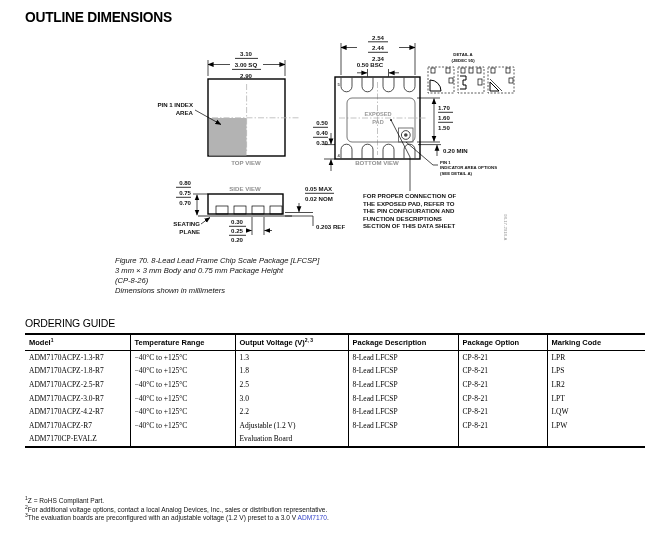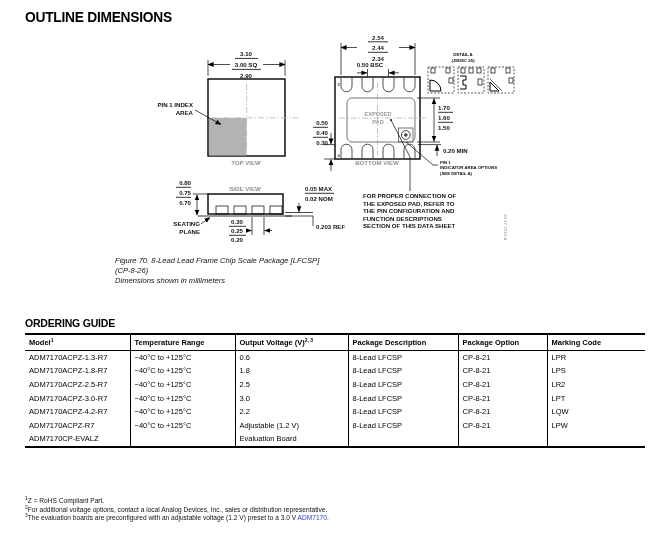--- a/index.html
+++ b/index.html
@@ -19,26 +19,26 @@
   .rev { font-size:4.3px; fill:#9a9a9a; }
   .outline { fill:#fff; stroke:#000; stroke-width:1.4; }
   .thin { stroke:#000; stroke-width:0.7; fill:none; }
   .rule { stroke:#000; stroke-width:0.8; }
   .center { stroke:#b4b4b4; stroke-width:0.8; stroke-dasharray:6 2 1.5 2; }
   .padline { fill:none; stroke:#666; stroke-width:0.9; }
   .dashed { fill:#fff; stroke:#333; stroke-width:0.8; stroke-dasharray:2 1.5; }
 
   #caption { left:115px; top:256px; width:430px; text-align:left; font-style:italic; font-size:7.6px; line-height:10px; color:#111; }
 
-  #og-title { left:25px; top:317px; font-size:10.5px; font-weight:bold; letter-spacing:-0.2px; }
+  #og-title { left:25px; top:317px; font-size:10.5px; font-weight:normal; letter-spacing:-0.2px; }
 
   #og-table { left:25px; top:333px; width:620px; border-collapse:collapse; table-layout:fixed;
               border-top:2px solid #000; border-bottom:2px solid #000; font-size:7.5px; }
   #og-table th { text-align:left; font-weight:bold; border-bottom:1.8px solid #000; padding:3px 4px 2.5px 4px; white-space:nowrap; }
-  #og-table td { padding:2.4px 4px 2.2px 4px; white-space:nowrap; height:9.5px; }
+  #og-table td { padding:2.4px 4px 2.2px 4px; white-space:nowrap; height:9.5px;font-family:Liberation Serif, serif; }
   #og-table th:not(:last-child), #og-table td:not(:last-child) { border-right:1px solid #000; }
   sup { font-size:5px; vertical-align:super; line-height:0; }
 
   #footnotes { left:25px; top:497px; font-size:6.6px; line-height:8.6px; color:#111; }
   #footnotes a { color:#3341c8; text-decoration:none; }
 </style>
 </head>
 <body>
 
 <div id="page">
@@ -227,20 +227,21 @@
       <text class="dim" x="363" y="184">THE PIN CONFIGURATION AND</text>
       <text class="dim" x="363" y="191.5">FUNCTION DESCRIPTIONS</text>
       <text class="dim" x="363" y="199">SECTION OF THIS DATA SHEET</text>
     </g>
 
     <text class="rev" transform="translate(504,185) rotate(90)">08-17-2018-A</text>
   </svg>
 
   <div id="caption" class="abs">
     <div>Figure 70. 8-Lead Lead Frame Chip Scale Package [LFCSP]</div>
+    <div>3 mm × 3 mm Body and 0.75 mm Package Height</div>
     <div>(CP-8-26)</div>
     <div>Dimensions shown in millimeters</div>
   </div>
 
   <div id="og-title" class="abs">ORDERING GUIDE</div>
 
   <table id="og-table" class="abs">
     <colgroup>
       <col style="width:105px">
         <col style="width:105px">
@@ -256,21 +257,21 @@
         <th><span>Output Voltage (V)</span><sup>2, 3</sup></th>
         <th><span>Package Description</span><sup></sup></th>
         <th><span>Package Option</span><sup></sup></th>
         <th><span>Marking Code</span><sup></sup></th>
       </tr>
     </thead>
     <tbody>
       <tr>
         <td>ADM7170ACPZ-1.3-R7</td>
         <td>−40°C to +125°C</td>
-        <td>0.6</td>
+        <td>1.3</td>
         <td>8-Lead LFCSP</td>
         <td>CP-8-21</td>
         <td>LPR</td>
       </tr>
       <tr>
         <td>ADM7170ACPZ-1.8-R7</td>
         <td>−40°C to +125°C</td>
         <td>1.8</td>
         <td>8-Lead LFCSP</td>
         <td>CP-8-21</td>

